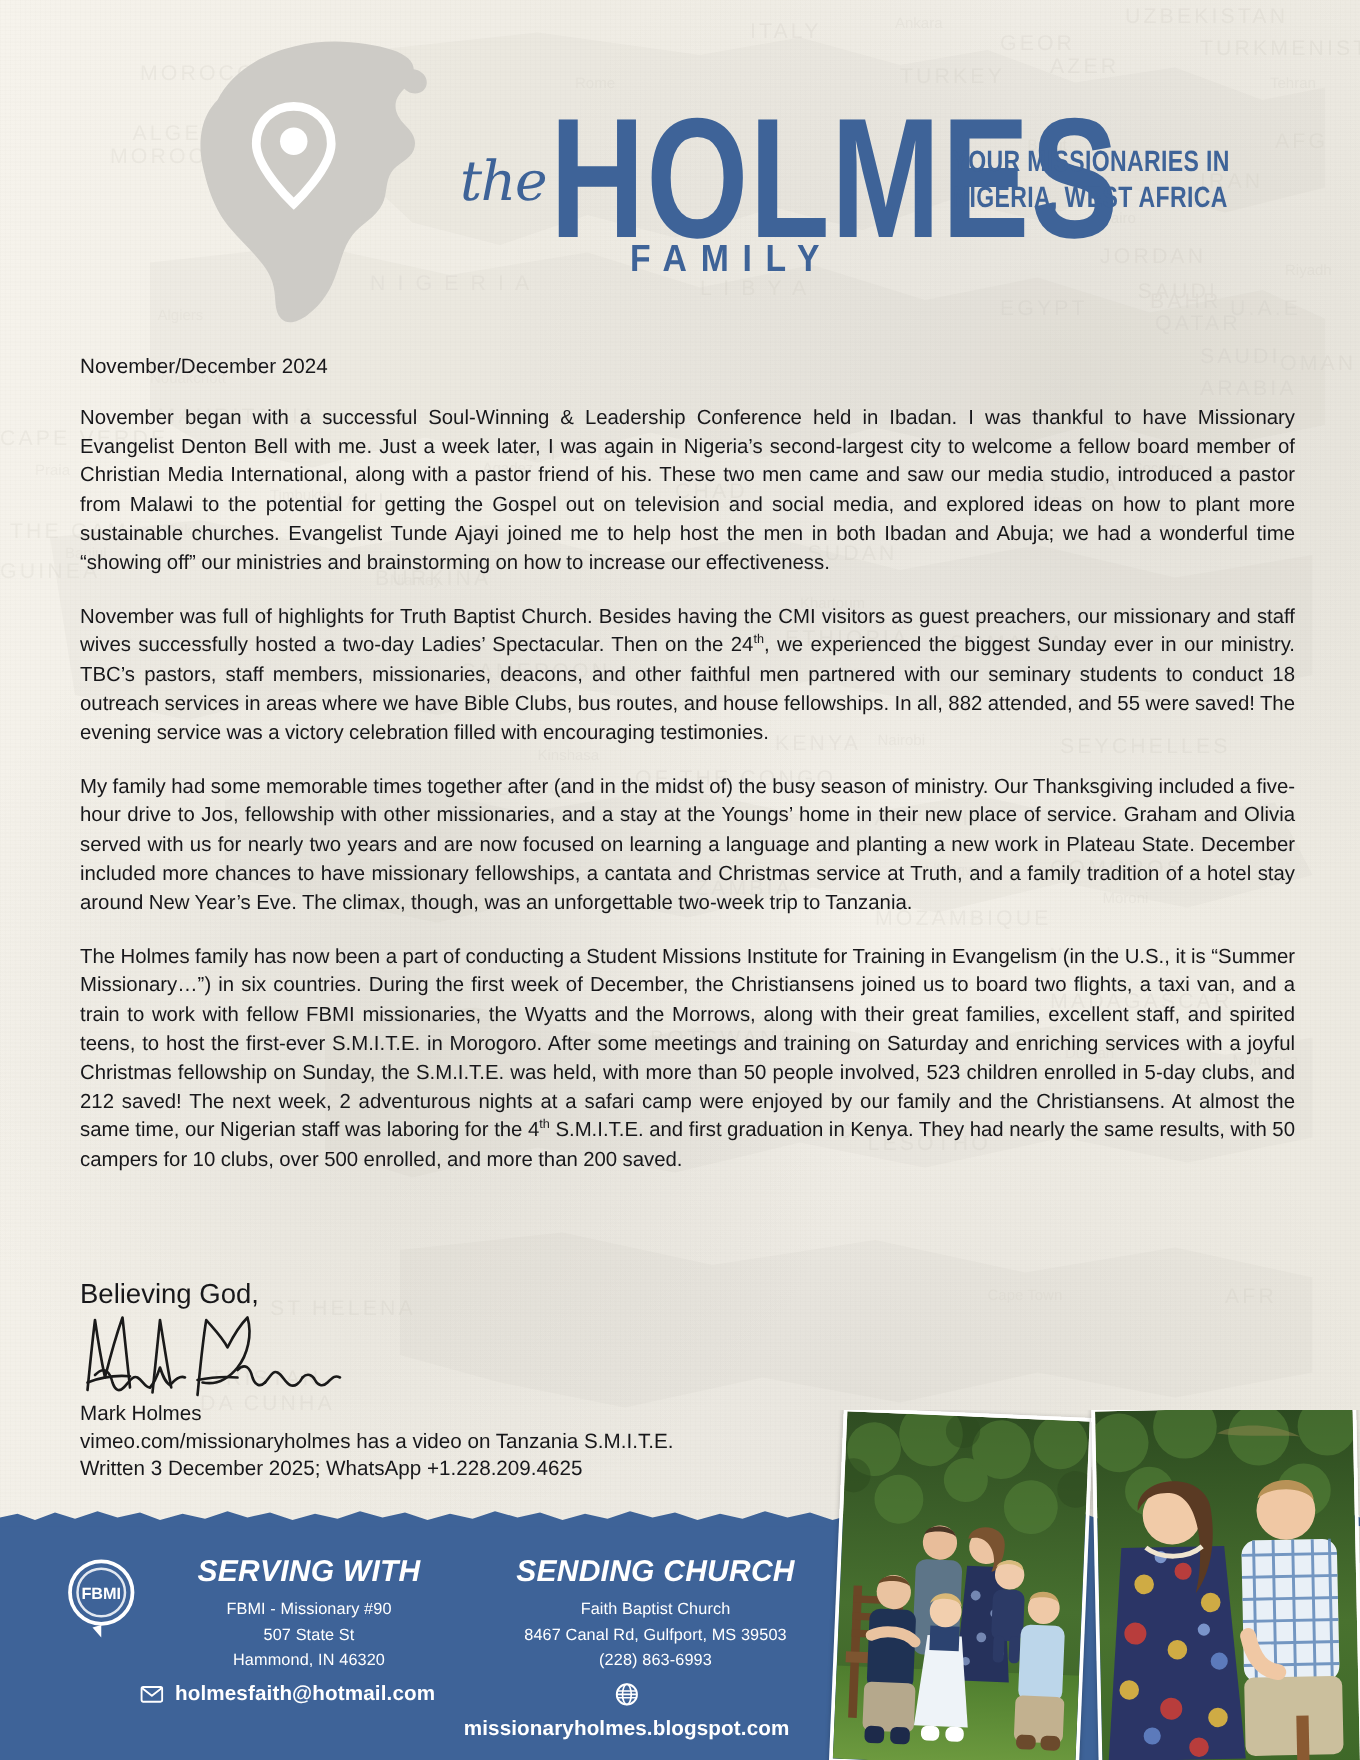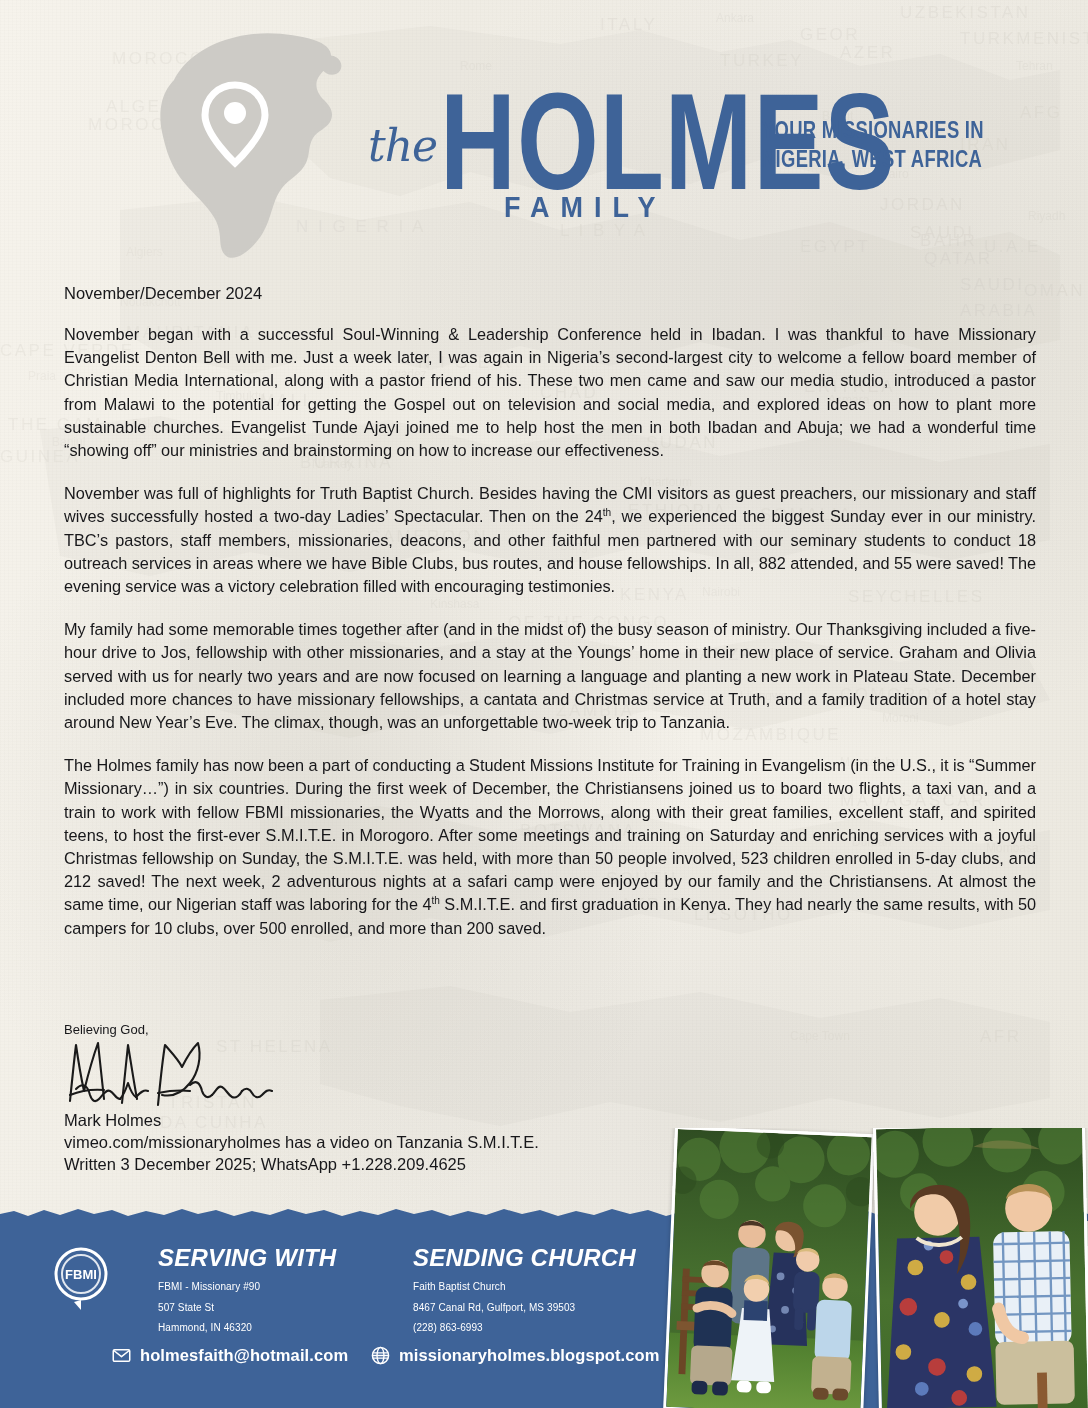--- a/index.html
+++ b/index.html
@@ -90,21 +90,21 @@
     font-size: 16.3px;
     line-height: 23.2px;
     text-align: justify;
     margin-top: 20px;
     word-spacing: -0.2px;
   }
   .para sup { font-size: .62em; vertical-align: super; line-height: 0; }
 
   
   #closing { position: absolute; left: 64px; top: 1022px; width: 620px; color: #17171a; }
-  #closing-line { font-size: 13px; }
+  #closing-line { font-size: 22px; }
   #signature { width: 300px; height: 78px; margin: -4px 0 -2px -2px; display: block; }
   .close-line { font-size: 16.5px; line-height: 22px; }
 
   
   #footer {
     position: absolute; left: 0; top: 1218px; width: 1004px; height: 190px;
     background: #3e6398;
     color: #ffffff;
   }
   #footer-tear {
@@ -115,28 +115,28 @@
   .fcol { position: absolute; top: 26px; }
   #col-serving { left: 50px; }
   #col-sending { left: 374px; margin-left: 39px; }
 
   .fhead {
     font-family: "Liberation Sans", sans-serif;
     font-weight: 700; font-style: italic;
     font-size: 24px; letter-spacing: .2px;
     margin-bottom: 5px;
   }
-  .fline { font-size: 10px; line-height: 20.5px; letter-spacing: .1px; }
+  .fline { font-size: 13px; line-height: 20.5px; letter-spacing: .1px; text-align: center; }
 
   #serving-logo { position: absolute; left: 52px; top: 24px; width: 60px; height: 72px; }
   #serving-text { position: absolute; left: 108px; top: 0; }
 
   .contact-row { position: absolute; top: 128px; display: flex; align-items: center; gap: 9px; }
   #contact-email { left: 112px; }
-  #contact-web { left: 371px; }
+  #contact-web { left: 371px; flex-direction: column; }
   .contact-text {
     font-weight: 700; font-size: 16.5px; letter-spacing: .1px;
     white-space: nowrap;
   }
   .cicon { width: 19px; height: 19px; display: block; flex: none; }
 
   
   #photos { position: absolute; left: 660px; top: 1128px; width: 428px; height: 280px; overflow: hidden; }
   .photo {
     position: absolute; overflow: hidden;

